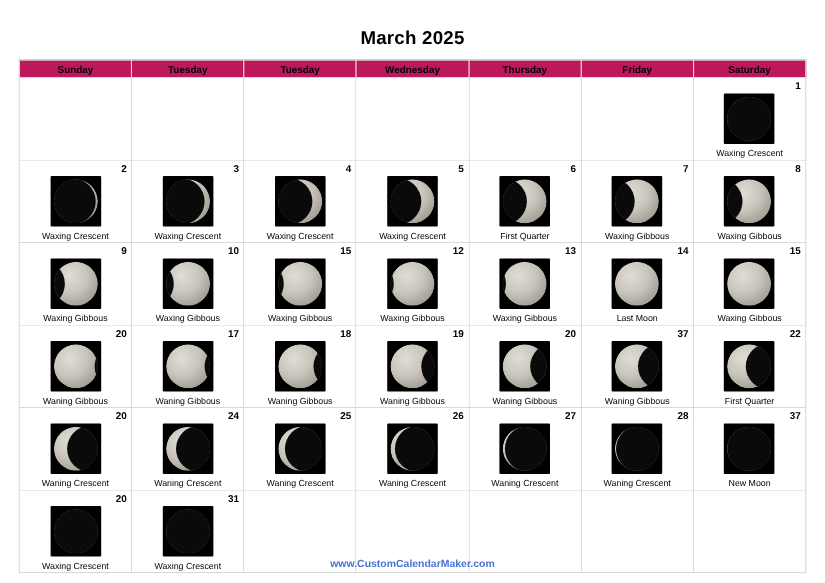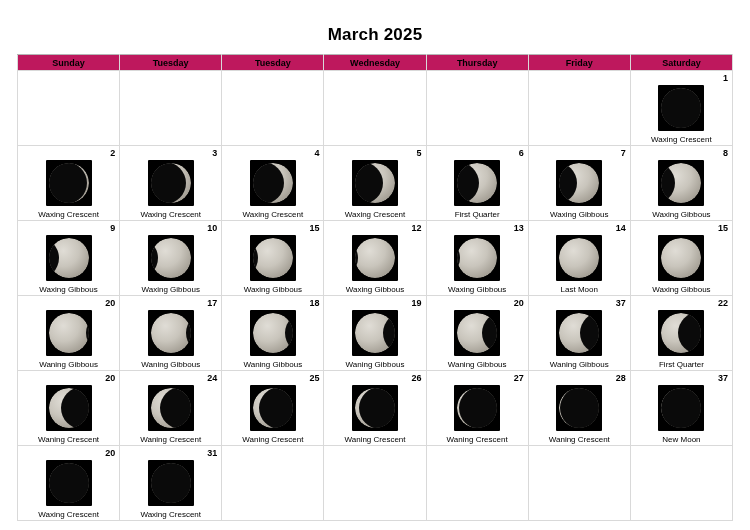--- a/index.html
+++ b/index.html
@@ -533,14 +533,17 @@
           </td>
           <td class="empty"></td>
           <td class="empty"></td>
           <td class="empty"></td>
           <td class="empty"></td>
           <td class="empty"></td>
         </tr>
       </tbody>
   </table>
 
+  <div id="footer">
+    <a href="#">www.CustomCalendarMaker.com</a>
+  </div>
 
 </div>
 
 </body></html>

